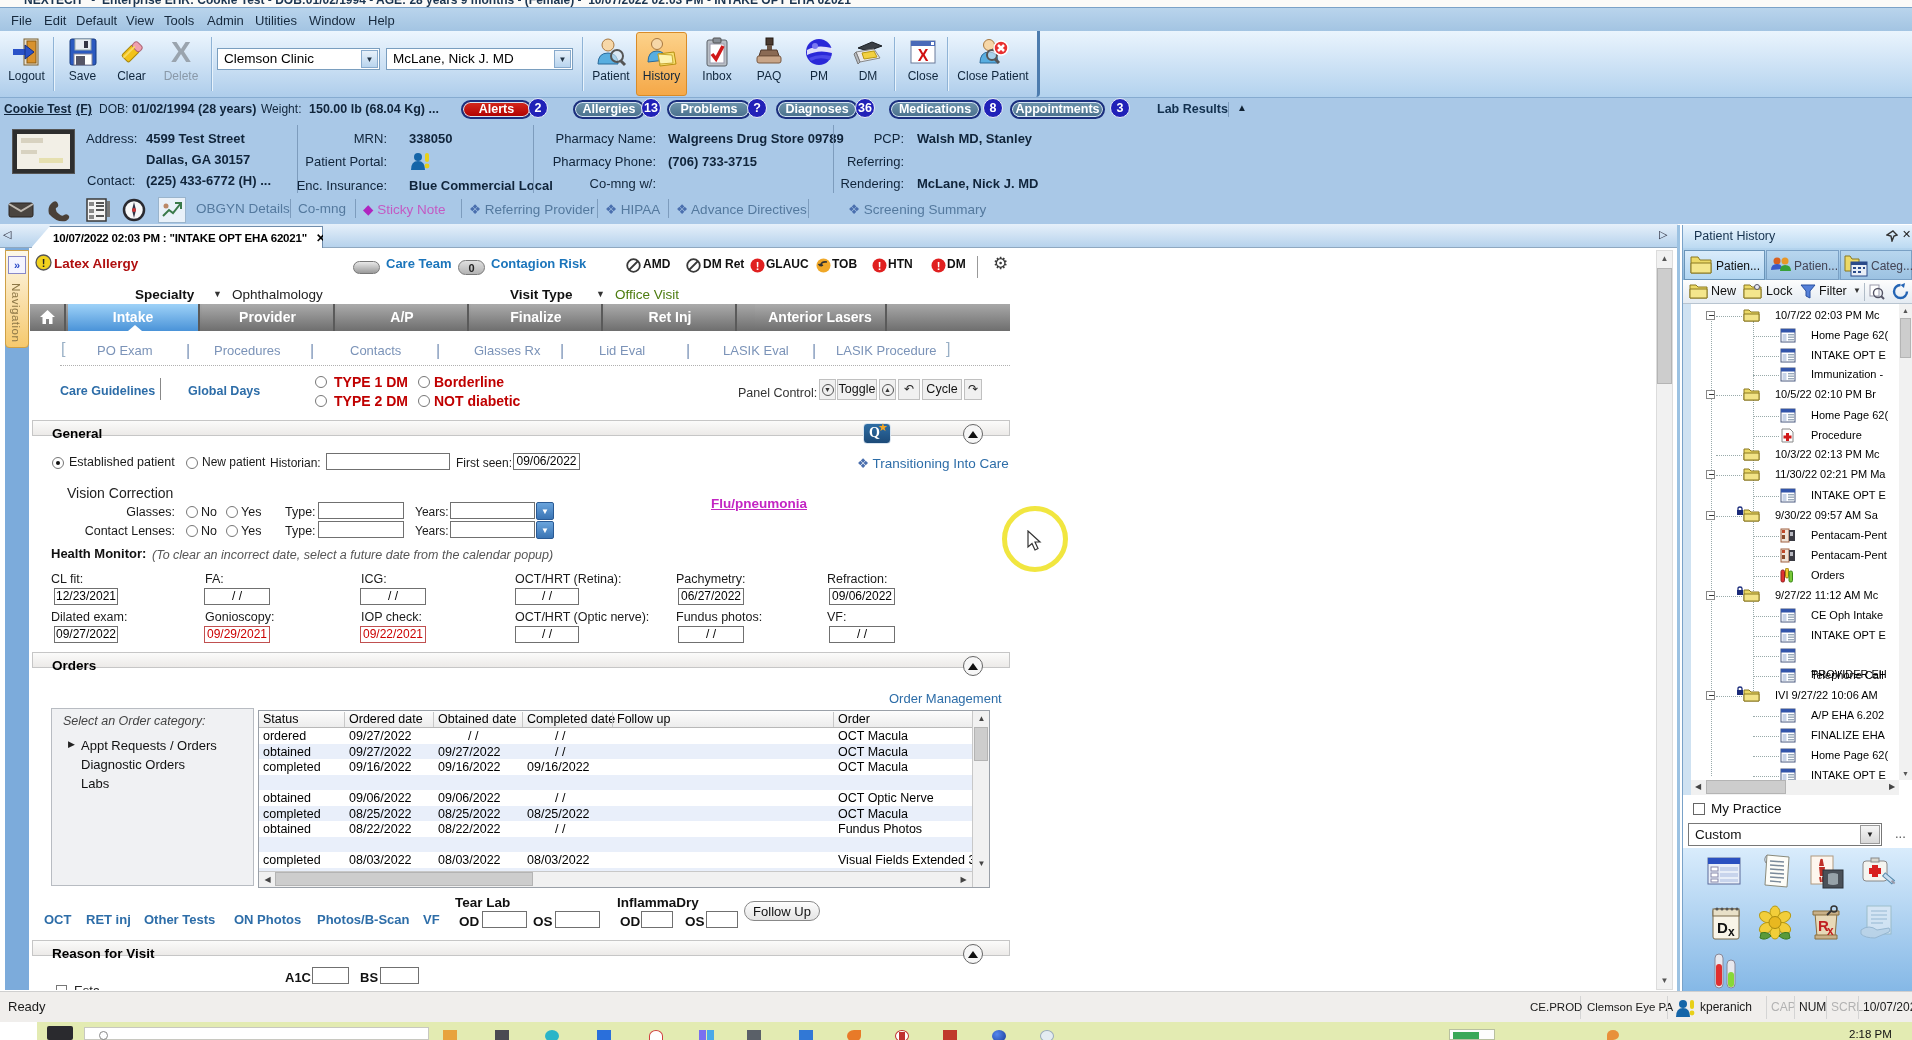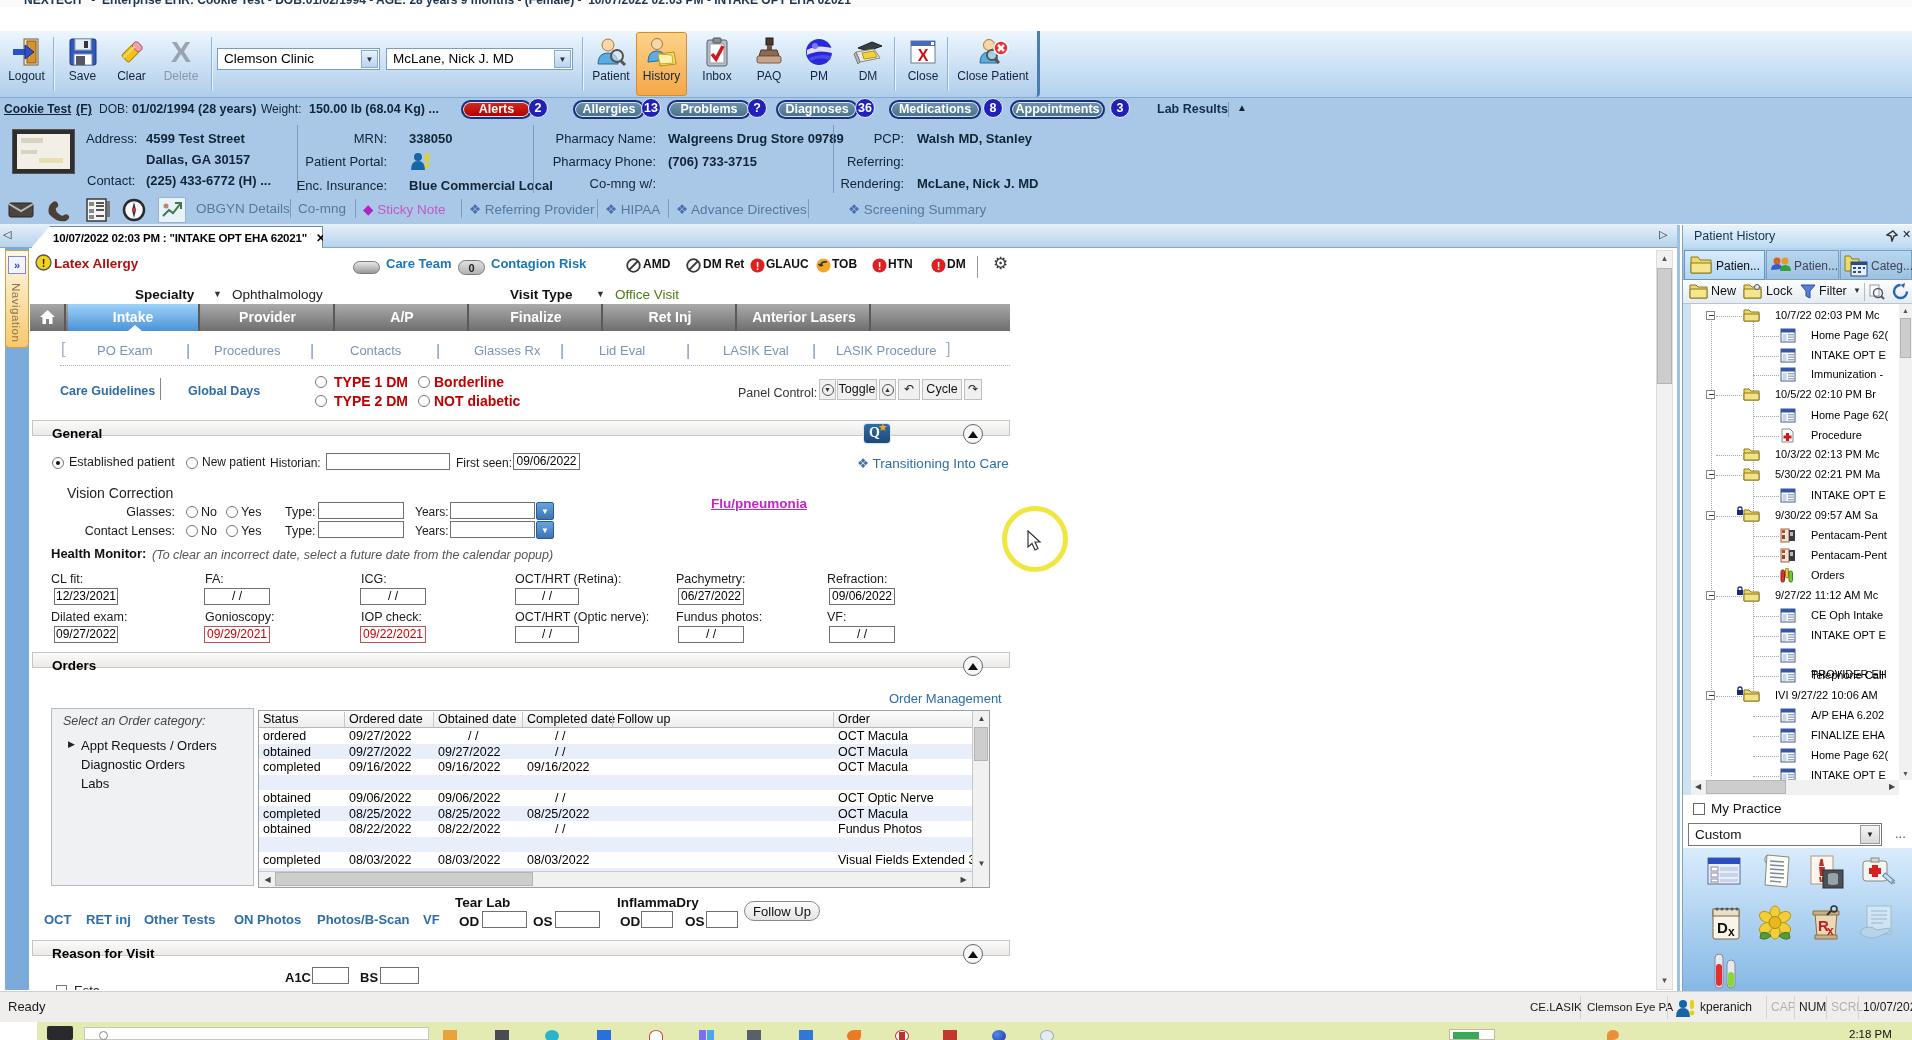--- a/index.html
+++ b/index.html
@@ -58,20 +58,31 @@
 #statusbar{left:0;top:991px;width:1912px;height:31px;background:#f0eeec;border-top:1px solid #cfcfcf;font-size:13px;color:#1a1a1a;}
 #taskbar{left:0;top:1022px;width:1912px;height:18px;background:#e3ebb2;margin-left:37px;}
 </style>
 </head>
 <body>
 <div id="screen">
 
 <div class="abs" id="titlebar">
       <span>NEXTECH&nbsp;&nbsp; -&nbsp; Enterprise EHR: Cookie Test - DOB:01/02/1994 - AGE: 28 years 9 months - (Female) -&nbsp; 10/07/2022 02:03 PM - INTAKE OPT EHA 62021</span>
     </div>
+<div class="abs" id="menubar">
+<span style="left:11px">File</span>
+      <span style="left:44px">Edit</span>
+      <span style="left:76px">Default</span>
+      <span style="left:126px">View</span>
+      <span style="left:164px">Tools</span>
+      <span style="left:207px">Admin</span>
+      <span style="left:255px">Utilities</span>
+      <span style="left:309px">Window</span>
+      <span style="left:368px">Help</span>
+</div>
 <div class="abs" id="toolbar">
 <div class="raise"></div>
 <div class="tsep" style="left:53px"></div>
 <div class="tsep" style="left:211px"></div>
 <div class="tsep" style="left:582px"></div>
 <div class="tsep" style="left:894px"></div>
 <div class="tsep" style="left:947px"></div>
 <div class="tbtn" style="left:3px;width:47px">
 <svg width="32" height="32" viewBox="0 0 32 32">
           <rect x="13" y="3" width="14" height="26" fill="#e8e0d0" stroke="#7a6030"></rect>
@@ -347,21 +358,21 @@
 <span class="abs" style="left:585px;top:39px;font-size:13.5px;color:#4d7c0f">Office Visit</span>
 <div class="abs" style="left:0;top:56px;width:980px;height:27px;background:linear-gradient(#a8a8a8,#6e6e6e)"></div>
 <div class="abs" style="left:0;top:56px;width:36px;height:27px;border-right:2px solid #5a5a5a;text-align:center"><svg style="margin-top:5px" width="17" height="16" viewBox="0 0 17 16">
           <path d="M8.5 1 L16 8 L13.5 8 L13.5 15 L10 15 L10 10 L7 10 L7 15 L3.5 15 L3.5 8 L1 8 Z" fill="#fff"></path>
         </svg></div>
 <div class="abs" style="left:38px;top:56px;width:132px;height:27px;background:linear-gradient(#9ed2f8,#4a93d8);border-right:2px solid #5a5a5a;color:#fff;font-weight:bold;font-size:14px;text-align:center;line-height:26px">Intake<div style="position:absolute;left:60px;bottom:0;width:0;height:0;border-left:7px solid transparent;border-right:7px solid transparent;border-bottom:6px solid #fff"></div></div>
 <div class="abs" style="left:172px;top:56px;width:133px;height:27px;background:linear-gradient(#ababab,#6e6e6e);border-right:2px solid #5a5a5a;color:#fff;font-weight:bold;font-size:14px;text-align:center;line-height:26px">Provider</div>
 <div class="abs" style="left:307px;top:56px;width:132px;height:27px;background:linear-gradient(#ababab,#6e6e6e);border-right:2px solid #5a5a5a;color:#fff;font-weight:bold;font-size:14px;text-align:center;line-height:26px">A/P</div>
 <div class="abs" style="left:441px;top:56px;width:132px;height:27px;background:linear-gradient(#ababab,#6e6e6e);border-right:2px solid #5a5a5a;color:#fff;font-weight:bold;font-size:14px;text-align:center;line-height:26px">Finalize</div>
 <div class="abs" style="left:575px;top:56px;width:132px;height:27px;background:linear-gradient(#ababab,#6e6e6e);border-right:2px solid #5a5a5a;color:#fff;font-weight:bold;font-size:14px;text-align:center;line-height:26px">Ret Inj</div>
-<div class="abs" style="left:709px;top:56px;width:132px;height:27px;background:linear-gradient(#ababab,#6e6e6e);border-right:2px solid #5a5a5a;color:#fff;font-weight:bold;font-size:14px;text-align:center;line-height:26px">Anterior Lasers</div>
+<div class="abs" style="left:725px;top:56px;width:132px;height:27px;background:linear-gradient(#ababab,#6e6e6e);border-right:2px solid #5a5a5a;color:#fff;font-weight:bold;font-size:14px;text-align:center;line-height:26px">Anterior Lasers</div>
 <span class="abs" style="left:31px;top:92px;font-size:16px;color:#9ab0c6">[</span>
 <span class="abs" style="left:67px;top:95px;font-size:13px;color:#7b93b8">PO Exam</span>
 <span class="abs" style="left:156px;top:94px;color:#7b93b8">|</span>
 <span class="abs" style="left:184px;top:95px;font-size:13px;color:#7b93b8">Procedures</span>
 <span class="abs" style="left:280px;top:94px;color:#7b93b8">|</span>
 <span class="abs" style="left:320px;top:95px;font-size:13px;color:#7b93b8">Contacts</span>
 <span class="abs" style="left:406px;top:94px;color:#7b93b8">|</span>
 <span class="abs" style="left:444px;top:95px;font-size:13px;color:#7b93b8">Glasses Rx</span>
 <span class="abs" style="left:530px;top:94px;color:#7b93b8">|</span>
 <span class="abs" style="left:569px;top:95px;font-size:13px;color:#7b93b8">Lid Eval</span>
@@ -736,21 +747,21 @@
           </svg></div>
         <span class="treetxt" style="left:92px;top:144px">10/3/22 02:13 PM  Mc</span>
         <div style="position:absolute;left:33px;top:151px;width:26px;border-top:1px dotted #9aa;height:0"></div>
         <div style="position:absolute;left:23px;top:166px;width:9px;height:9px;border:1px solid #888;background:#fff">
           <div style="position:absolute;left:1.5px;top:3px;width:5px;height:1px;background:#333"></div>
         </div>
         <div style="position:absolute;left:60px;top:163px"><svg width="17" height="13" viewBox="0 0 17 13">
             <path d="M1 3 L1 12 L16 12 L16 3 L8 3 L6 1 L1 1 Z" fill="#ecd967" stroke="#8a7820"></path>
             <path d="M1 5 L16 5 L16 12 L1 12 Z" fill="#f2e387" stroke="#8a7820"></path>
           </svg></div>
-        <span class="treetxt" style="left:92px;top:164px">5/30/22 02:21 PM  Ma</span>
+        <span class="treetxt" style="left:92px;top:164px">11/30/22 02:21 PM  Ma</span>
         <div style="position:absolute;left:33px;top:171px;width:26px;border-top:1px dotted #9aa;height:0"></div>
         <div style="position:absolute;left:97px;top:184px"><svg width="16" height="15" viewBox="0 0 16 15">
             <rect x="1" y="1" width="14" height="13" fill="#fff" stroke="#4a5a80"></rect>
             <rect x="1" y="1" width="14" height="3.5" fill="#3355aa"></rect>
             <rect x="2.5" y="6" width="4" height="7" fill="#c8d4e8"></rect>
             <rect x="8" y="6" width="6" height="1.4" fill="#9ab"></rect>
             <rect x="8" y="8.5" width="6" height="1.4" fill="#9ab"></rect>
             <rect x="8" y="11" width="6" height="1.4" fill="#9ab"></rect>
           </svg></div>
         <span class="treetxt" style="left:128px;top:185px">INTAKE OPT E</span>
@@ -1003,21 +1014,21 @@
         <rect x="8" y="2" width="8" height="34" rx="4" fill="#e8e8ee" stroke="#889"></rect>
         <rect x="9" y="12" width="6" height="22" rx="3" fill="#e03030"></rect>
         <rect x="20" y="8" width="8" height="28" rx="4" fill="#e8e8ee" stroke="#889"></rect>
         <rect x="21" y="20" width="6" height="15" rx="3" fill="#88d838"></rect>
       </svg>
 </div>
 
 <div class="abs" id="statusbar">
 <span class="abs" style="left:8px;top:7px">Ready</span>
 <div class="abs" style="left:1580px;top:4px;width:1px;height:23px;background:#d4d4d4"></div>
-<span class="abs" style="left:1530px;top:9px;font-size:11.5px">CE.LASIK</span>
+<span class="abs" style="left:1530px;top:9px;font-size:11.5px">CE.PROD</span>
 <span class="abs" style="left:1587px;top:9px;font-size:11.5px">Clemson Eye PA</span>
 <div class="abs" style="left:1667px;top:4px;width:1px;height:23px;background:#d4d4d4"></div>
 <svg class="abs" style="left:1675px;top:6px" width="20" height="20" viewBox="0 0 20 20">
         <circle cx="8" cy="6" r="4" fill="#1565a8"></circle>
         <path d="M1 19 Q1 10 8 10 Q15 10 15 19 Z" fill="#1565a8"></path>
         <rect x="15" y="2" width="4" height="9" rx="2" fill="#e8d018"></rect>
         <circle cx="17" cy="15" r="2.4" fill="#e8d018"></circle>
       </svg>
 <span class="abs" style="left:1700px;top:8px;font-size:12px">kperanich</span>
 <div class="abs" style="left:1766px;top:4px;width:1px;height:23px;background:#d4d4d4"></div>

